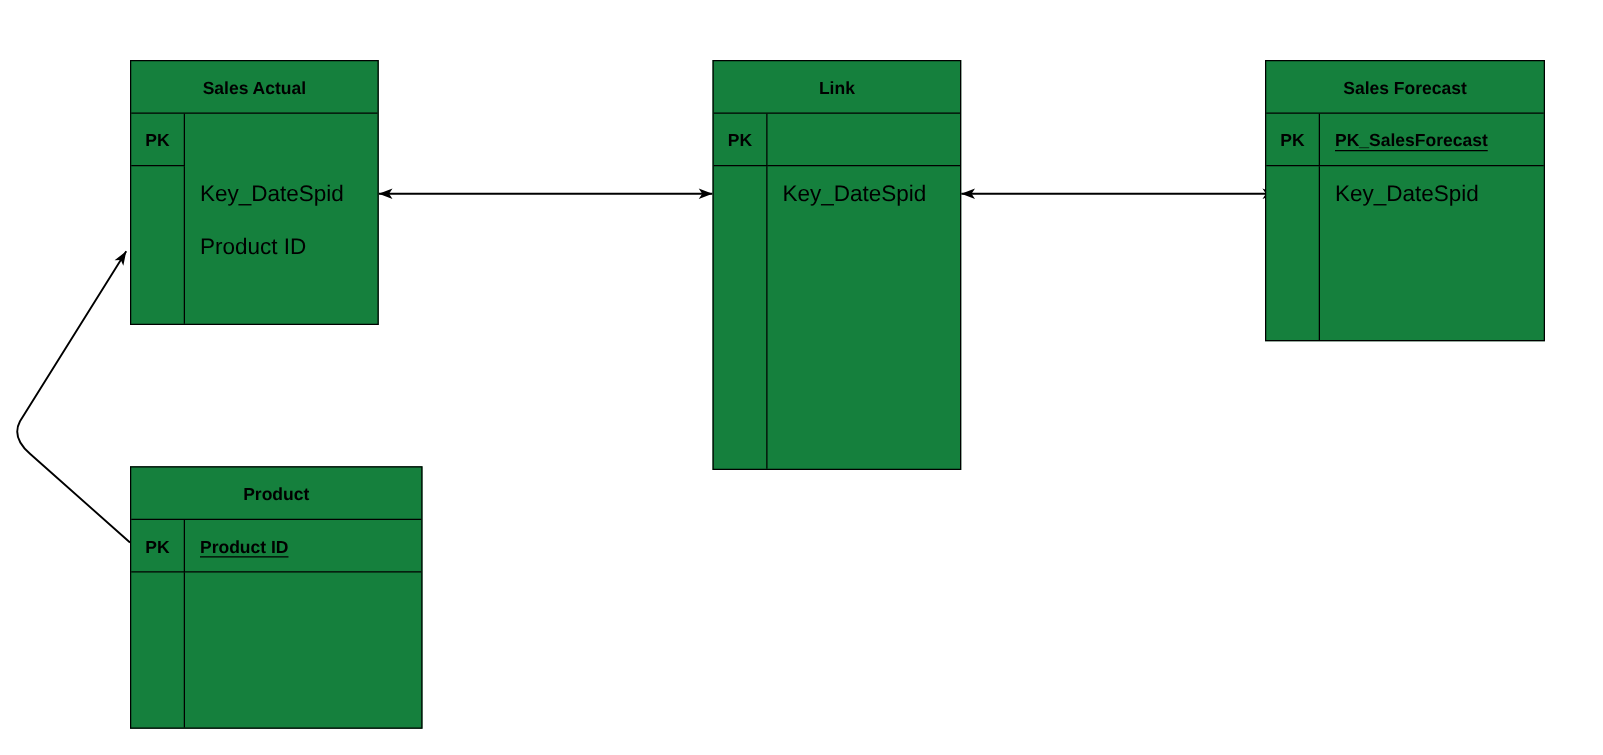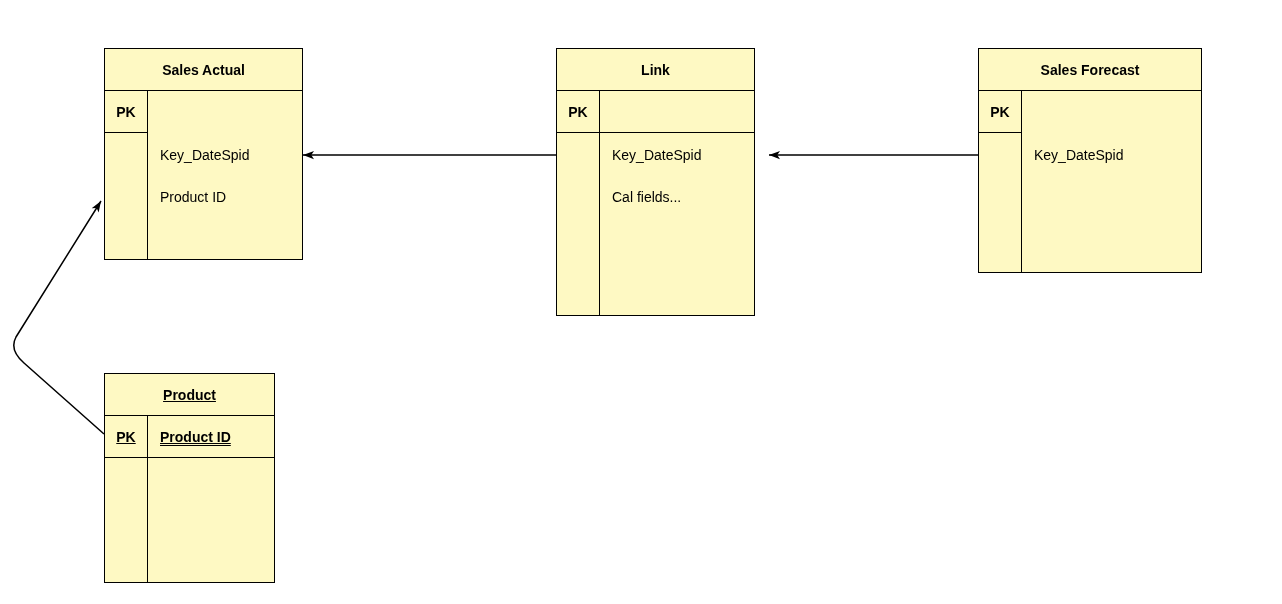--- a/index.html
+++ b/index.html
@@ -19,21 +19,21 @@
   .connectors {
     position: absolute;
     left: 0;
     top: 0;
     width: 1282px;
     height: 604px;
   }
   .entity {
     position: absolute;
     box-sizing: border-box;
-    background: #fef9c3;
+    background: #15803d;
     border: 1.5px solid #000000;
     display: grid;
     grid-template-columns: 43px 1fr;
     grid-template-rows: 42px 42px 1fr;
     text-align: center;
   }
   .t-title {
     grid-column: 1 / 3;
     border-bottom: 1.5px solid #000000;
     display: flex;
@@ -73,21 +73,21 @@
   .fields {
     grid-column: 2;
     grid-row: 3;
     padding-top: 1px;
   }
   .field {
     height: 42px;
     display: flex;
     align-items: center;
     padding-left: 12px;
-    font-size: 14px;
+    font-size: 18px;
   }
 </style>
 </head>
 <body>
 
 <div class="canvas">
 
   <svg class="connectors" viewBox="0 0 1282 604" xmlns="http://www.w3.org/2000/svg">
     <defs>
       <marker id="arr" viewBox="0 0 14 12" refX="13" refY="6" markerWidth="13" markerHeight="11" markerUnits="userSpaceOnUse" orient="auto-start-reverse">
@@ -102,41 +102,41 @@
   <div class="entity" style="left:104px; top:48px; width:199px; height:212px;">
     <div class="t-title">Sales Actual</div>
     <div class="pk-label">PK</div>
     <div class="left-col"></div>
     <div class="fields">
       <div class="field">Key_DateSpid</div>
       <div class="field">Product ID</div>
     </div>
   </div>
 
-  <div class="entity" style="left:556px; top:48px; width:199px; height:268px;">
+  <div class="entity" style="left:570px; top:48px; width:199px; height:328px;">
     <div class="t-title">Link</div>
     <div class="pk-label">PK</div>
     <div class="pk-field"></div>
     <div class="left-col"></div>
     <div class="fields">
       <div class="field">Key_DateSpid</div>
-      <div class="field">Cal fields...</div>
     </div>
   </div>
 
-  <div class="entity" style="left:978px; top:48px; width:224px; height:225px;">
+  <div class="entity" style="left:1012px; top:48px; width:224px; height:225px;">
     <div class="t-title">Sales Forecast</div>
     <div class="pk-label">PK</div>
+    <div class="pk-field">PK_SalesForecast</div>
     <div class="left-col"></div>
     <div class="fields">
       <div class="field">Key_DateSpid</div>
     </div>
   </div>
 
-  <div class="entity" style="left:104px; top:373px; width:171px; height:210px;text-decoration:underline;">
+  <div class="entity" style="left:104px; top:373px; width:234px; height:210px;">
     <div class="t-title">Product</div>
     <div class="pk-label">PK</div>
     <div class="pk-field">Product ID</div>
     <div class="left-col"></div>
     <div class="fields"></div>
   </div>
 
 </div>
 
 </body></html>

